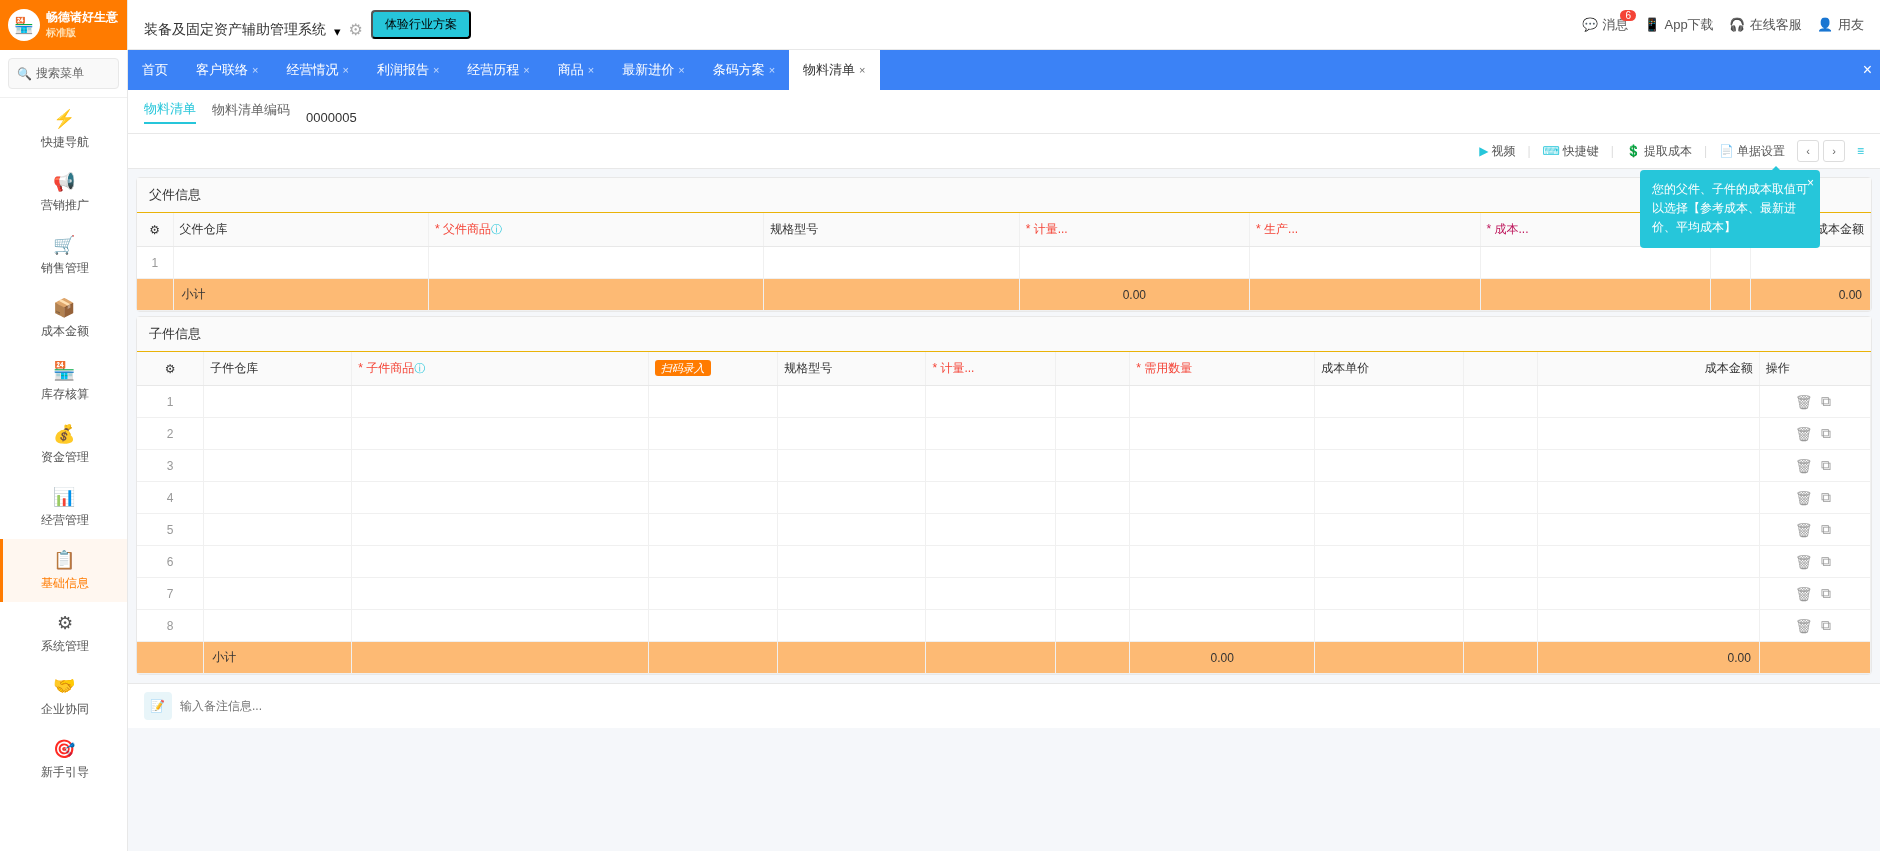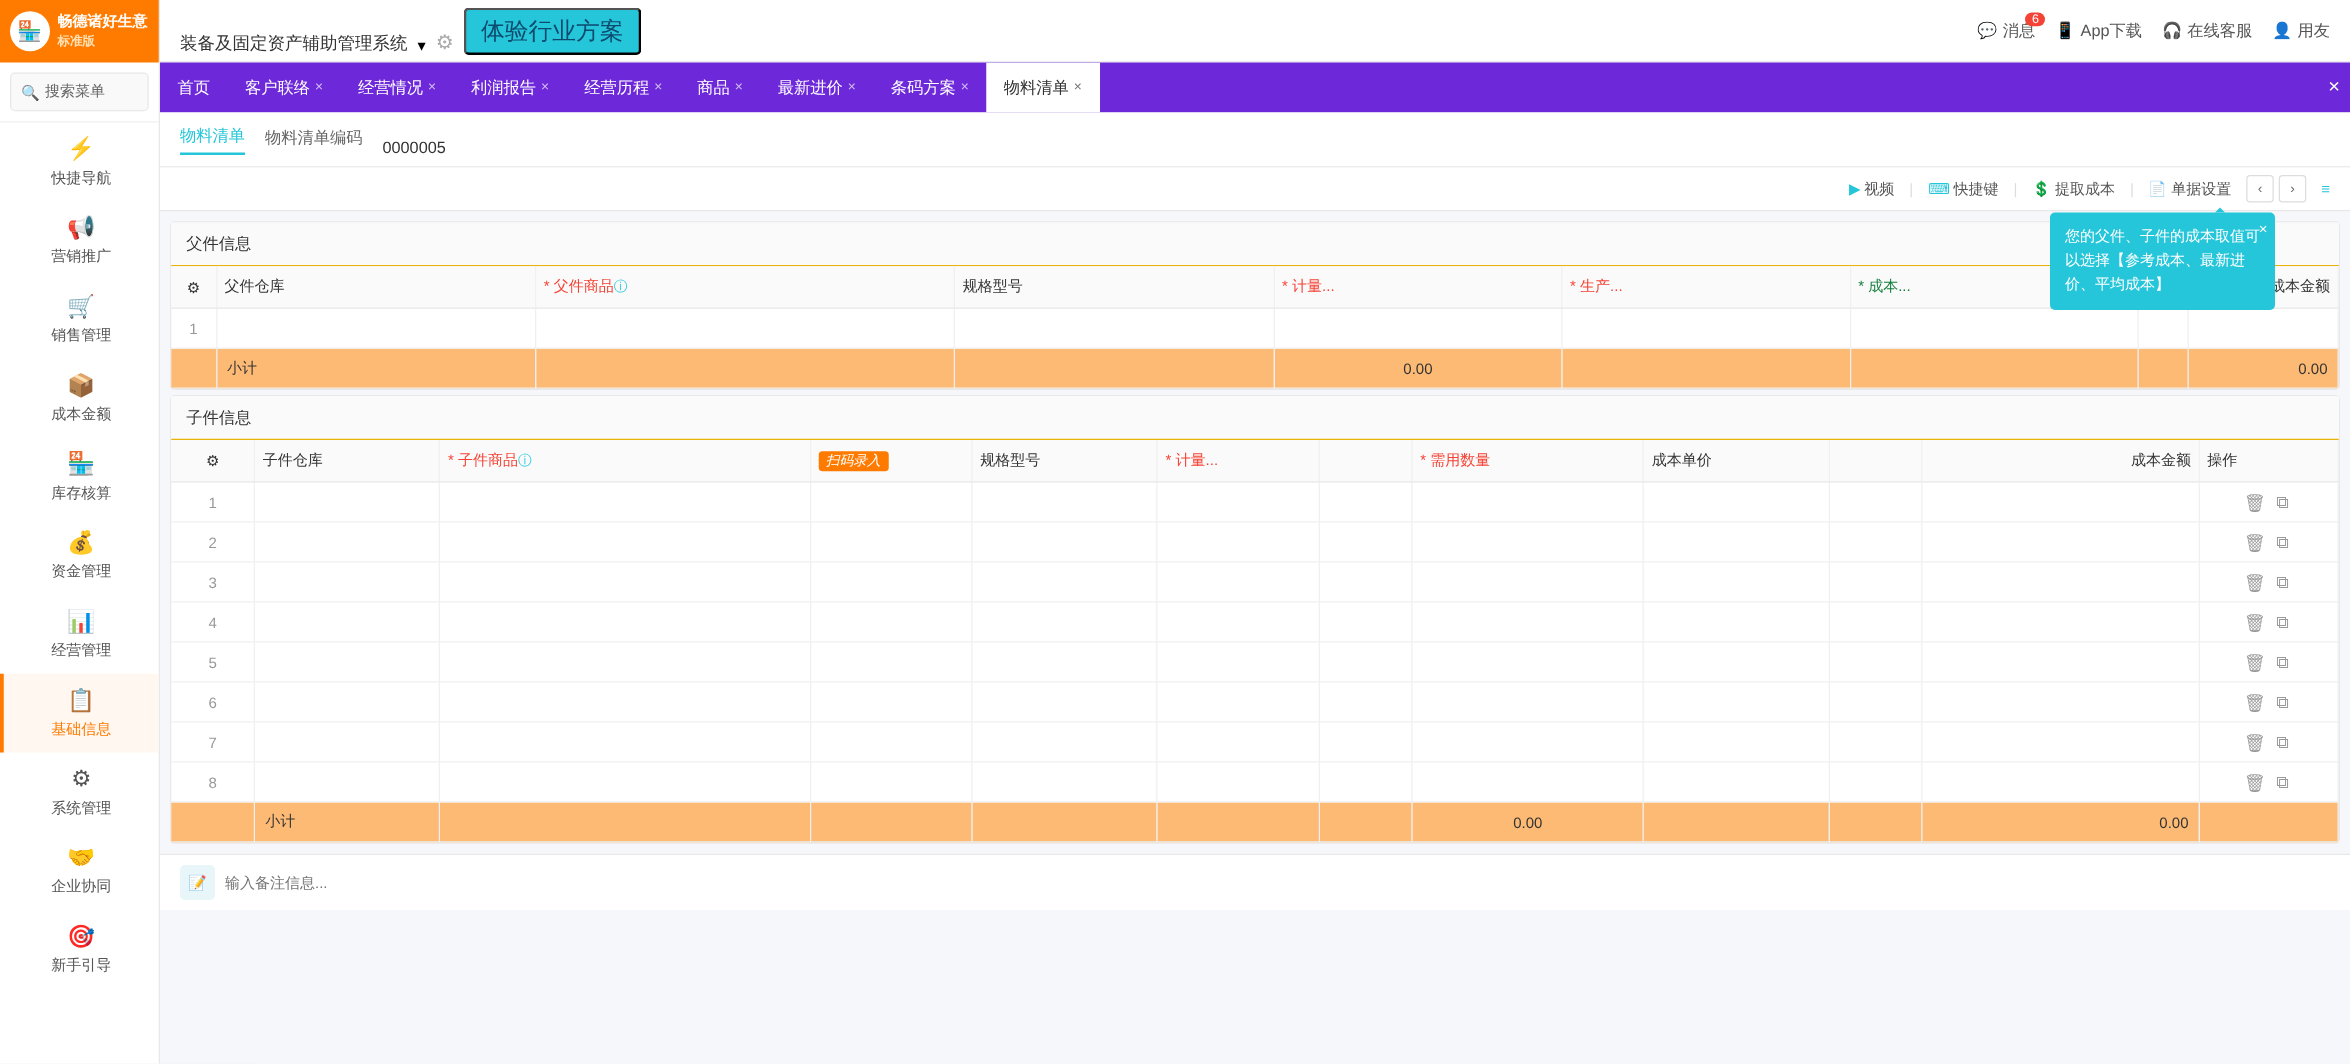--- a/index.html
+++ b/index.html
@@ -88,44 +88,44 @@
       padding: 0 16px;
       border-bottom: 1px solid #e8e8e8;
       justify-content: space-between;
       flex-shrink: 0;
     }
     .topbar-left { display: flex; align-items: flex-end; gap: 8px; }
     .topbar-title { font-size: 14px; color: #333; }
     .topbar-dropdown { display: flex; align-items: center; gap: 4px; cursor: pointer; }
     .topbar-trial {
       background: #26c6da;
-      color: #0c4a6e;
+      color: #000000;
       padding: 4px 12px;
       border-radius: 4px;
-      font-size: 19px;
+      font-size: 12px;
       cursor: pointer;
     }
     .topbar-right { display: flex; align-items: center; gap: 16px; color: #555; font-size: 13px; }
     .topbar-right-item { display: flex; align-items: center; gap: 4px; cursor: pointer; position: relative; }
     .badge {
       position: absolute;
       top: -6px;
       right: -8px;
       background: #f44336;
       color: #fff;
       border-radius: 10px;
       font-size: 10px;
       padding: 0 4px;
       min-width: 16px;
       text-align: center;
     }
 
     
     .nav-tabs {
-      background: #6d28d9;
+      background: #3b82f6;
       display: flex;
       align-items: center;
       height: 40px;
       flex-shrink: 0;
       overflow-x: auto;
     }
     .nav-tab {
       padding: 0 14px;
       height: 100%;
       display: flex;
@@ -535,21 +535,21 @@
       <div class="section-title">父件信息</div>
       <table class="data-table">
         <thead>
           <tr>
             <th class="settings-col"><span class="gear-icon"></span></th>
             <th>父件仓库</th>
             <th style="color:#f44336">* 父件商品<span style="color:#26c6da;font-size:11px;">ⓘ</span></th>
             <th>规格型号</th>
             <th style="color:#f44336">* 计量...</th>
             <th style="color:#f44336">* 生产...</th>
-            <th style="color:#15803d">* 成本...</th>
+            <th style="color:#be185d">* 成本...</th>
             <th style="width:40px;"></th>
             <th style="text-align:right; width:120px;">成本金额</th>
           </tr>
         </thead>
         <tbody>
           <tr>
             <td class="row-num">1</td>
             <td></td>
             <td></td>
             <td></td>

